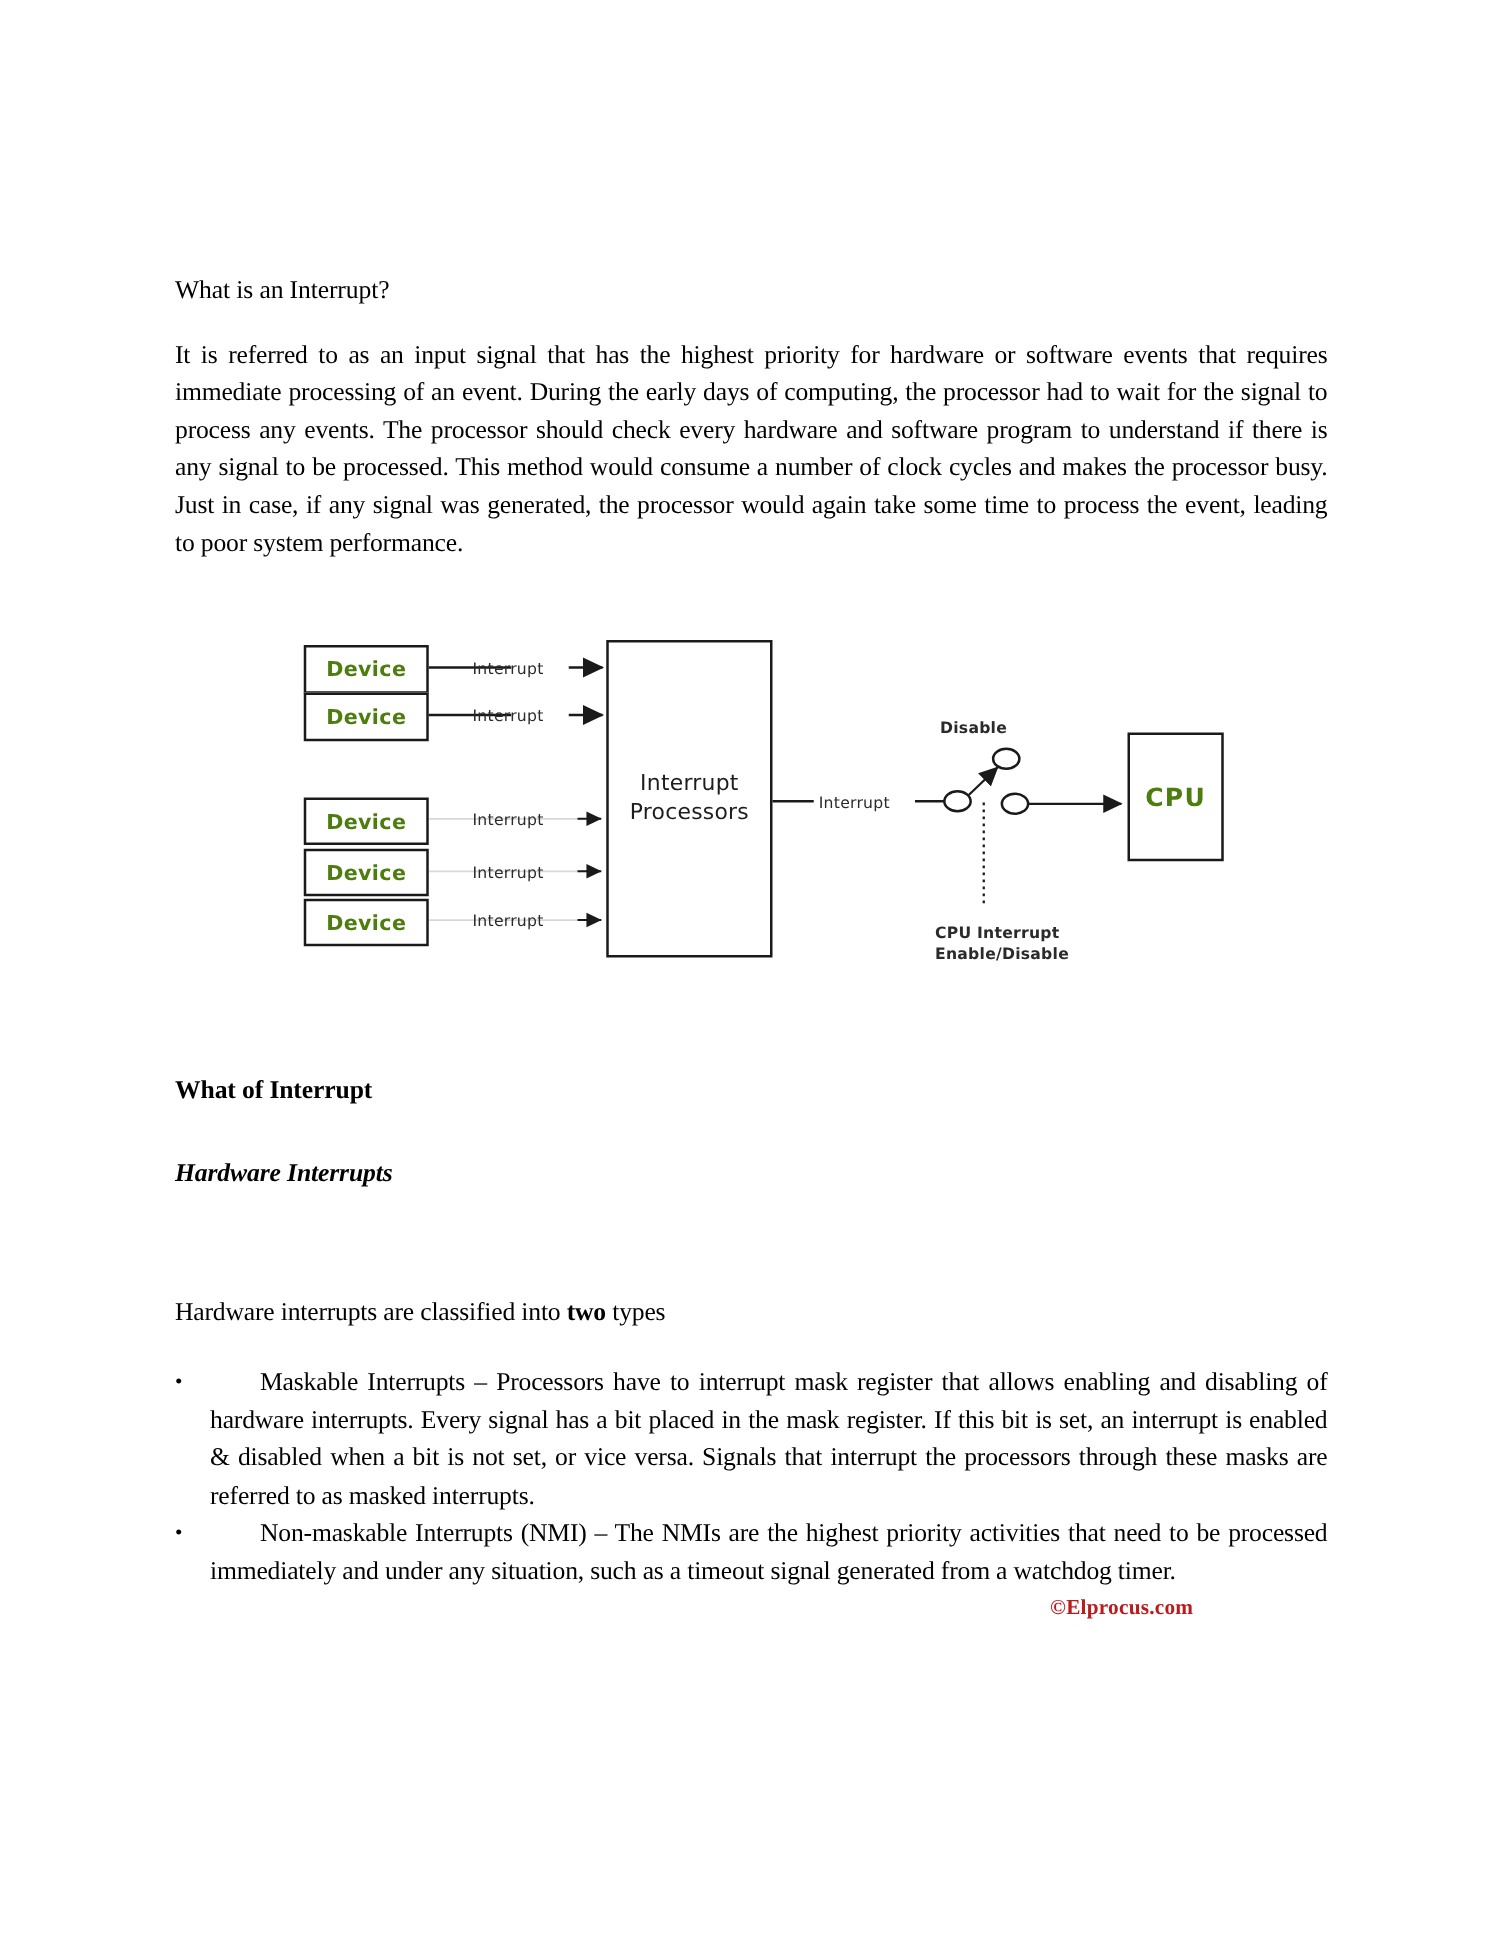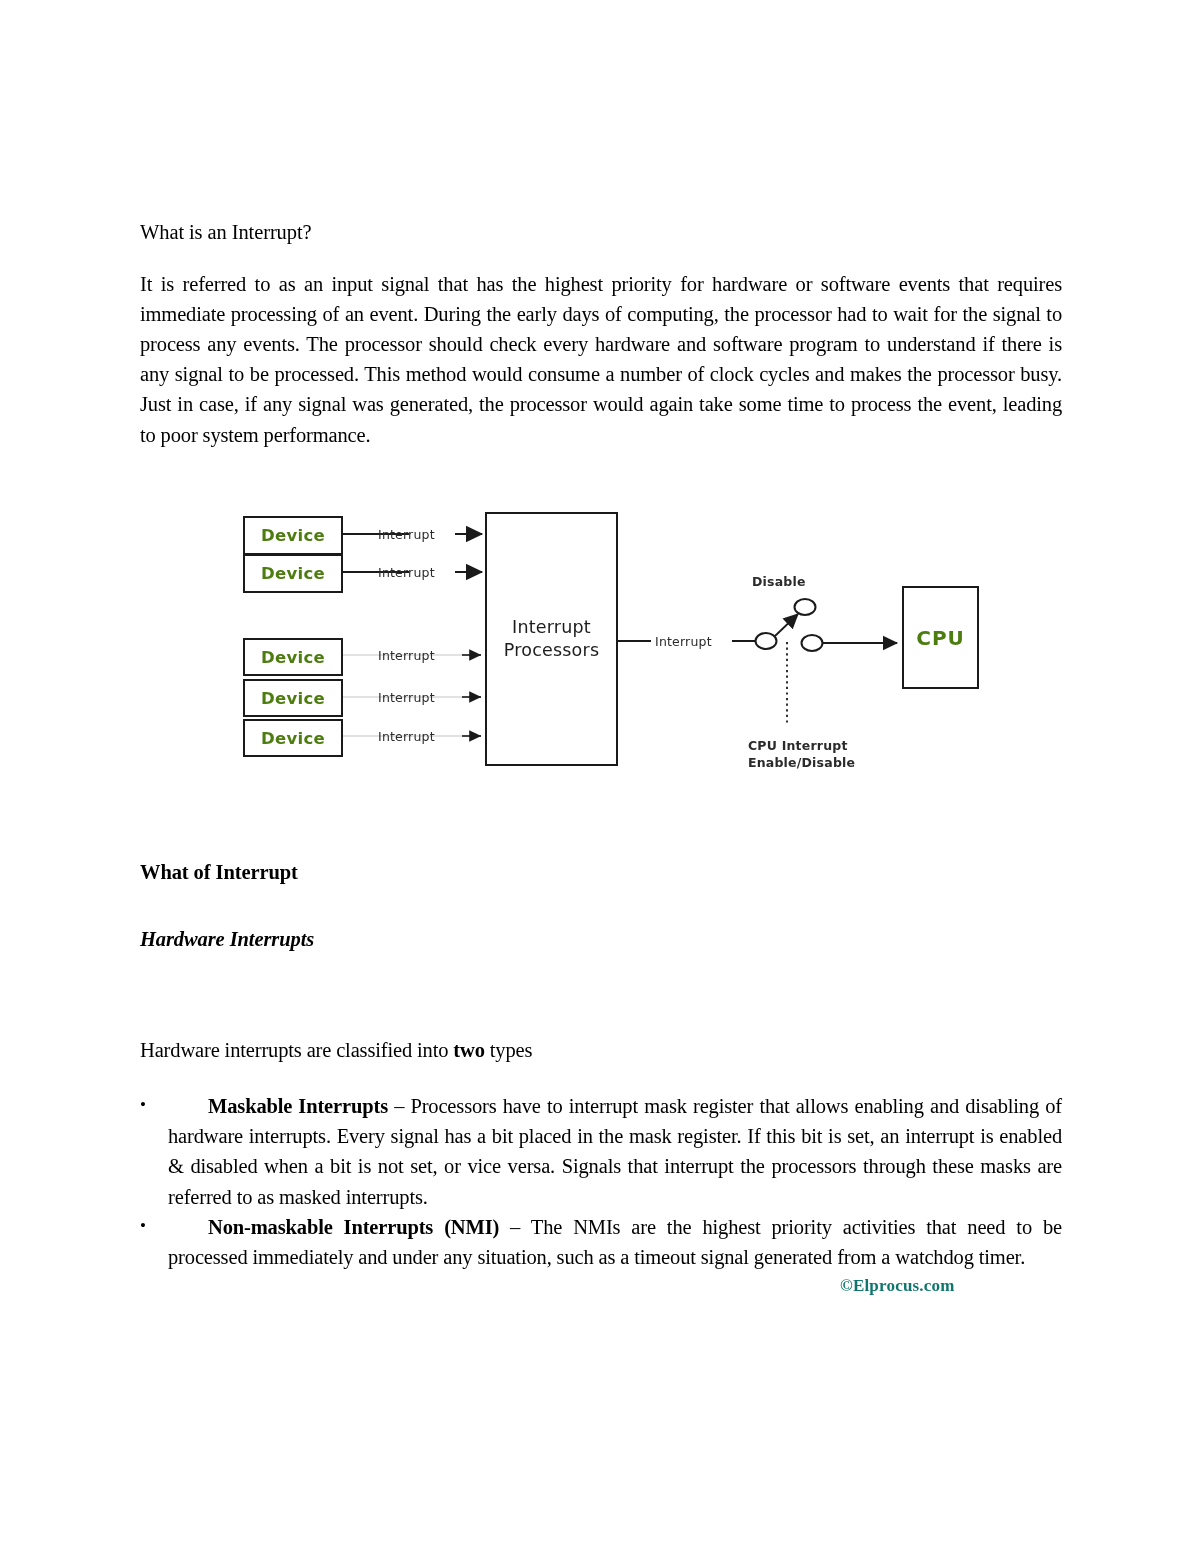--- a/index.html
+++ b/index.html
@@ -82,21 +82,21 @@
     margin-bottom: 0px;
   }
   ul.blist > li::before {
     content: "\2022";
     position: absolute;
     left: 0px;
     top: -1px;
     font-size: 17px;
   }
   .bullet-indent { display: inline-block; width: 40px; }
-  b.lbl { font-weight: bold; }
+  b.lbl { font-weight: normal; }
 
   
   .diagram {
     position: absolute;
     left: 0px;
     top: 490px;
     width: 1060px;
     height: 330px;
   }
   .dev-box {
@@ -149,21 +149,21 @@
   }
   .dlabel.bold-s {
     font-weight: 600;
     font-size: 12.5px;
   }
   .wm {
     position: absolute;
     font-family: "Liberation Serif", "DejaVu Serif", serif;
     font-weight: bold;
     font-size: 17px;
-    color: #0f766e;
+    color: #b91c1c;
     white-space: nowrap;
     letter-spacing: 0.2px;
   }
   svg.dsvg {
     position: absolute;
     left: 0; top: 0;
     width: 1060px;
     height: 330px;
     overflow: visible;
   }

